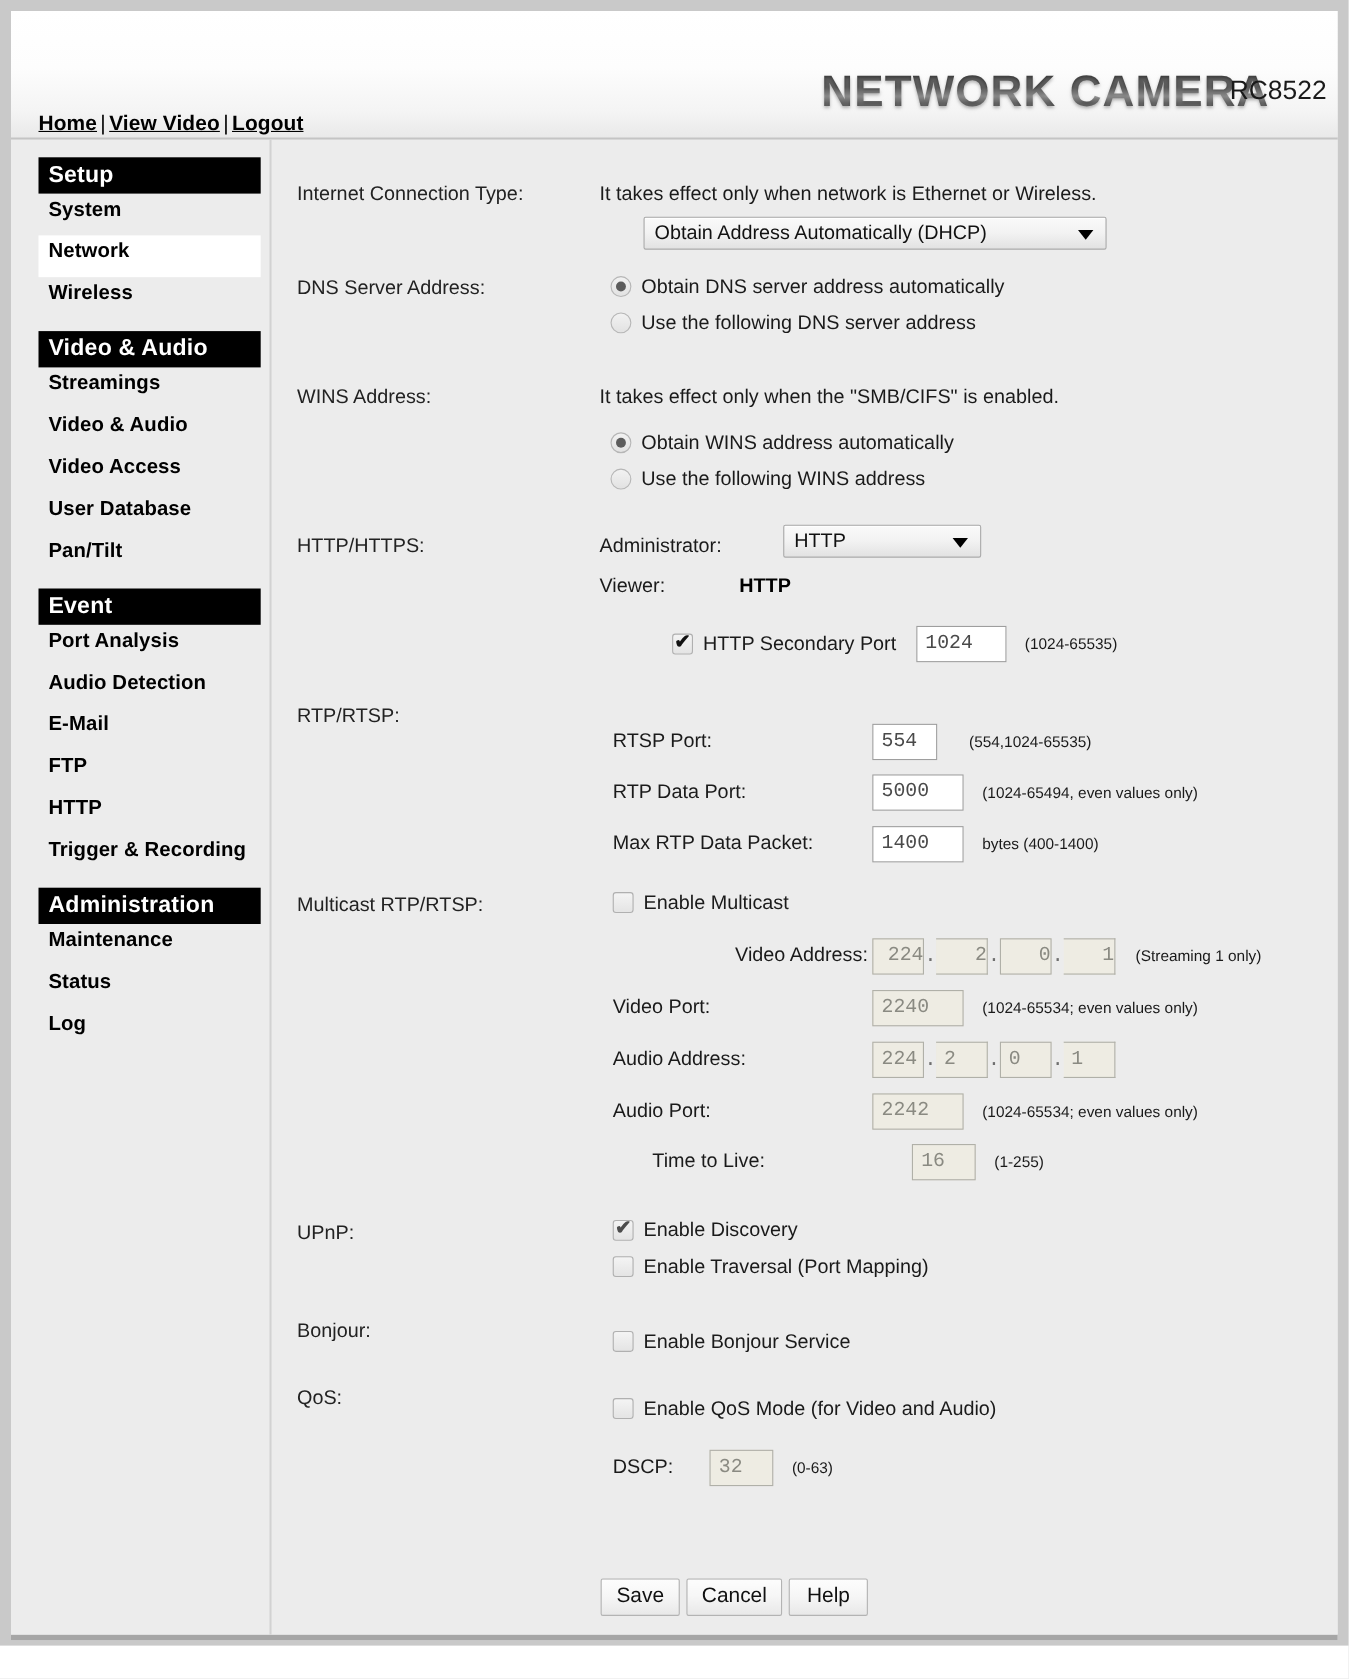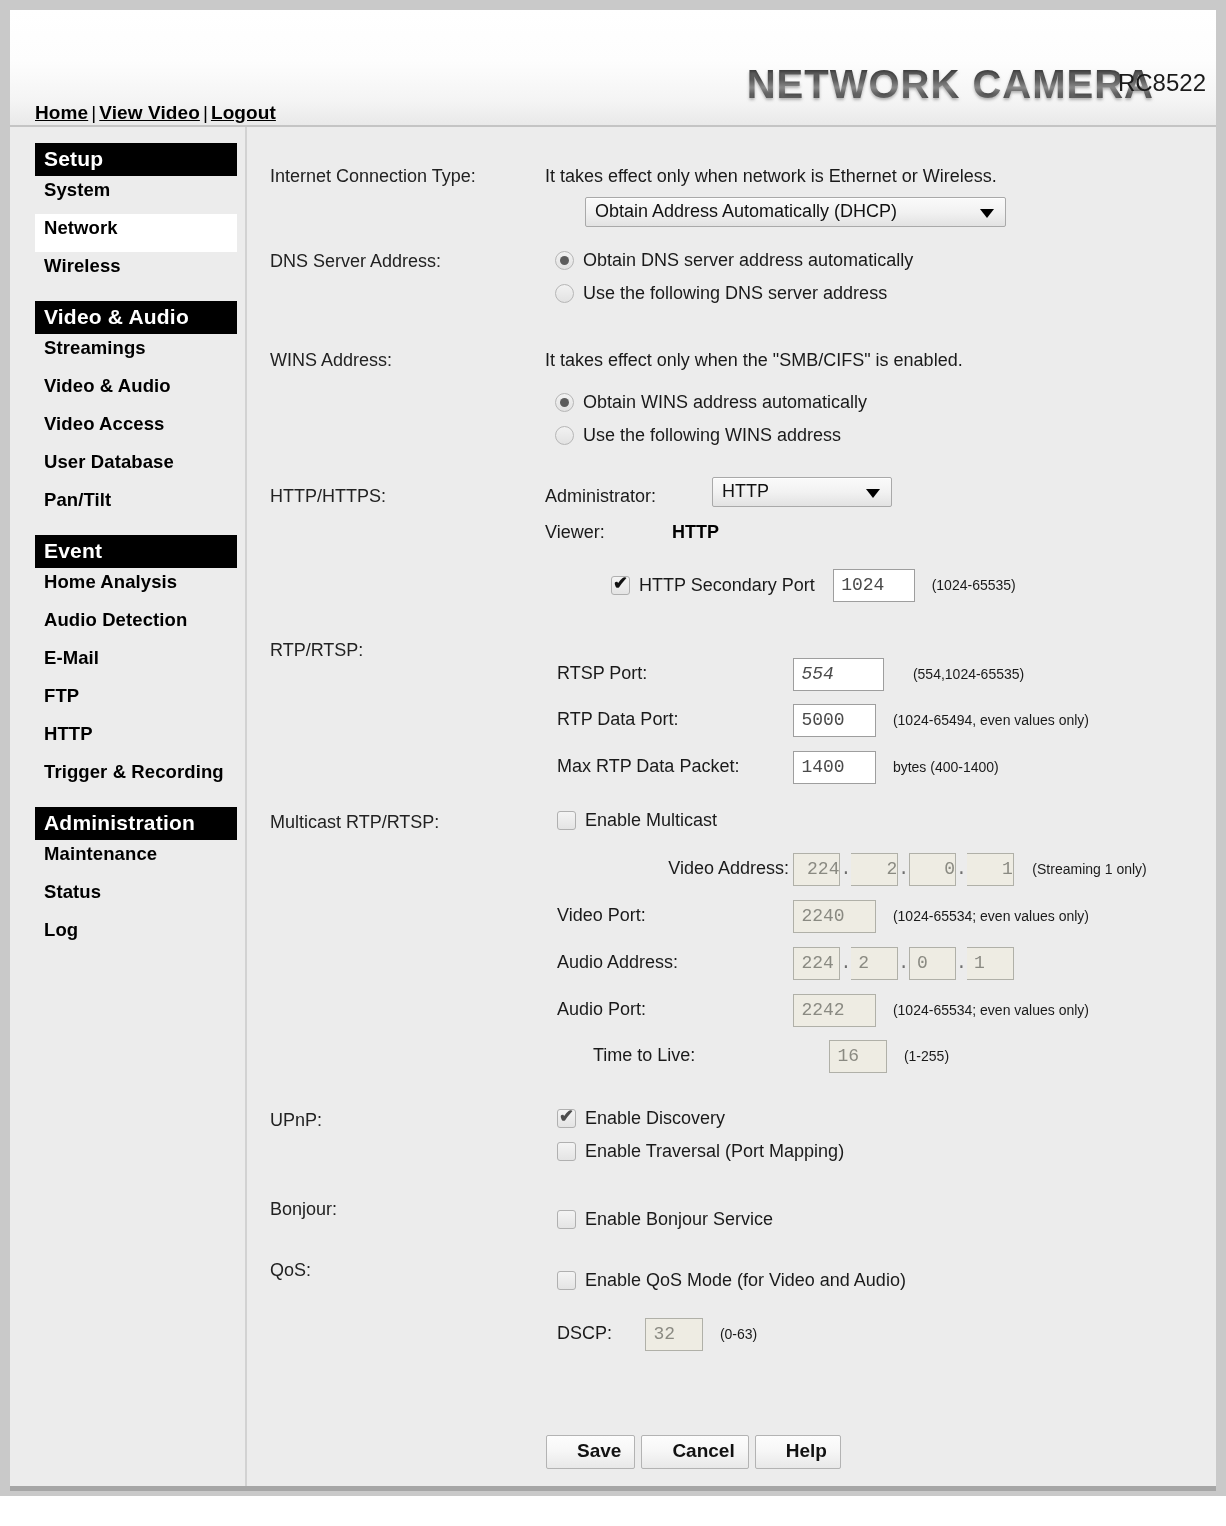--- a/index.html
+++ b/index.html
@@ -260,29 +260,28 @@
     margin-left: 9px;
     vertical-align: middle;
     white-space: nowrap;
   }
 
   .btn {
     display: inline-block;
     box-sizing: border-box;
     height: 34px;
     min-width: 72px;
-    text-align: left;
+    text-align: center;
     background: linear-gradient(to bottom, #fdfdfd 0%, #f6f6f6 48%, #e8e8e8 100%);
     border: 1px solid #b3b3b3;
     border-radius: 2px;
     font-size: 19px;
     color: #111;
-    padding: 4px 13px 0 30px;
+    padding: 4px 13px 0 13px;
     margin-right: 6px;
-    font-weight: bold;
   }
   .ipdot {
     font-family: "Liberation Mono", monospace;
     font-size: 18px;
     color: #6f6f6f;
   }
 </style>
 </head>
 <body>
 
@@ -307,21 +306,21 @@
       <div class="gap"></div>
       <div class="side-head">Video &amp; Audio</div>
       <div class="side-item">Streamings</div>
       <div class="side-item">Video &amp; Audio</div>
       <div class="side-item">Video Access</div>
       <div class="side-item">User Database</div>
       <div class="side-item">Pan/Tilt</div>
 
       <div class="gap"></div>
       <div class="side-head">Event</div>
-      <div class="side-item">Home Analysis</div>
+      <div class="side-item">Port Analysis</div>
       <div class="side-item">Audio Detection</div>
       <div class="side-item">E-Mail</div>
       <div class="side-item">FTP</div>
       <div class="side-item">HTTP</div>
       <div class="side-item">Trigger &amp; Recording</div>
 
       <div class="gap"></div>
       <div class="side-head">Administration</div>
       <div class="side-item">Maintenance</div>
       <div class="side-item">Status</div>
@@ -377,21 +376,21 @@
           <span class="txt" style="width:82px;margin-left:14px;">1024</span>
           <span class="hint" style="margin-left:12px;">(1024-65535)</span>
         </div>
       </div>
 
       <div class="row" style="top:513px;">
         <div class="sec-label">RTP/RTSP:</div>
 
         <div style="position:absolute;left:310px;top:18px;">
           <span class="sub-label" style="display:inline-block;width:232px;">RTSP Port:</span>
-          <span class="txt" style="width:91px;font-style:italic;">554</span>
+          <span class="txt" style="width:59px;">554</span>
           <span class="hint" style="margin-left:24px;">(554,1024-65535)</span>
         </div>
 
         <div style="position:absolute;left:310px;top:64px;">
           <span class="sub-label" style="display:inline-block;width:232px;">RTP Data Port:</span>
           <span class="txt" style="width:83px;">5000</span>
           <span class="hint" style="margin-left:12px;">(1024-65494, even values only)</span>
         </div>
 
         <div style="position:absolute;left:310px;top:111px;">

